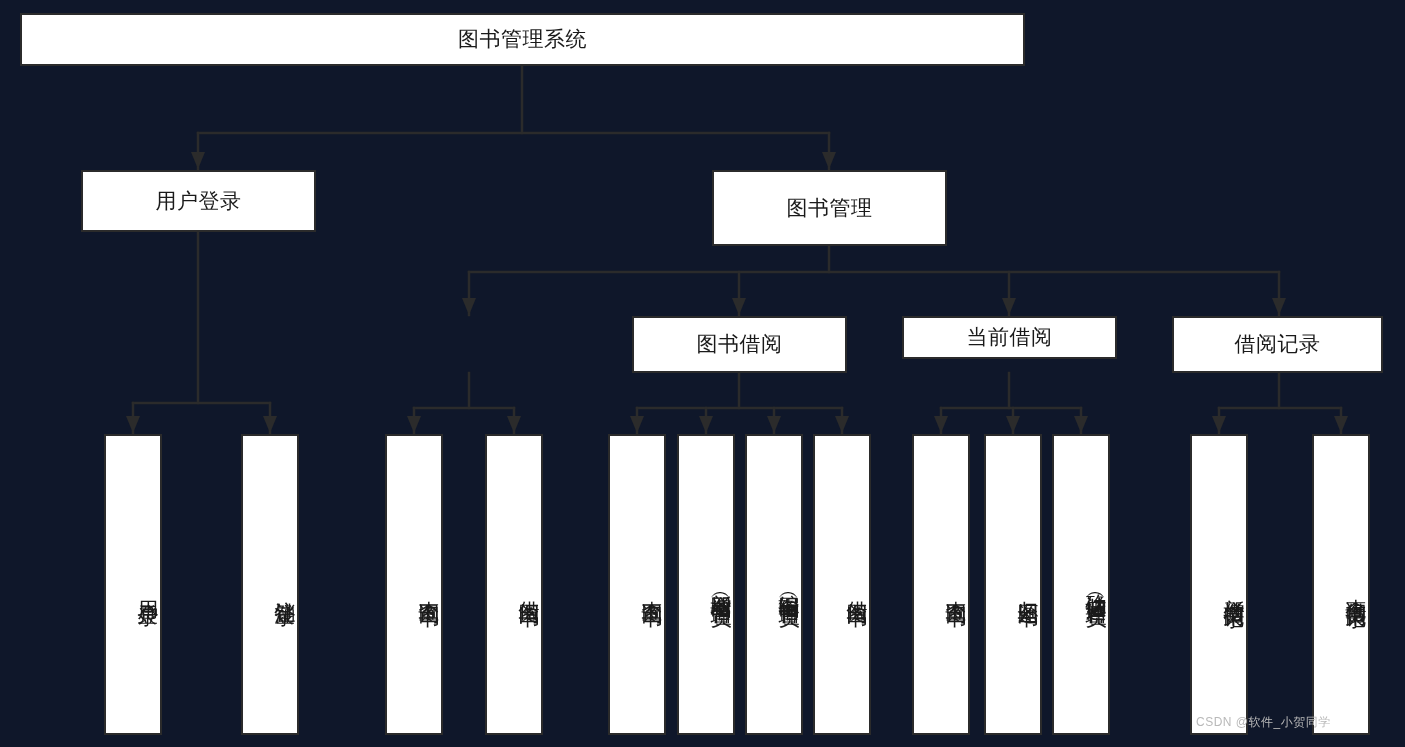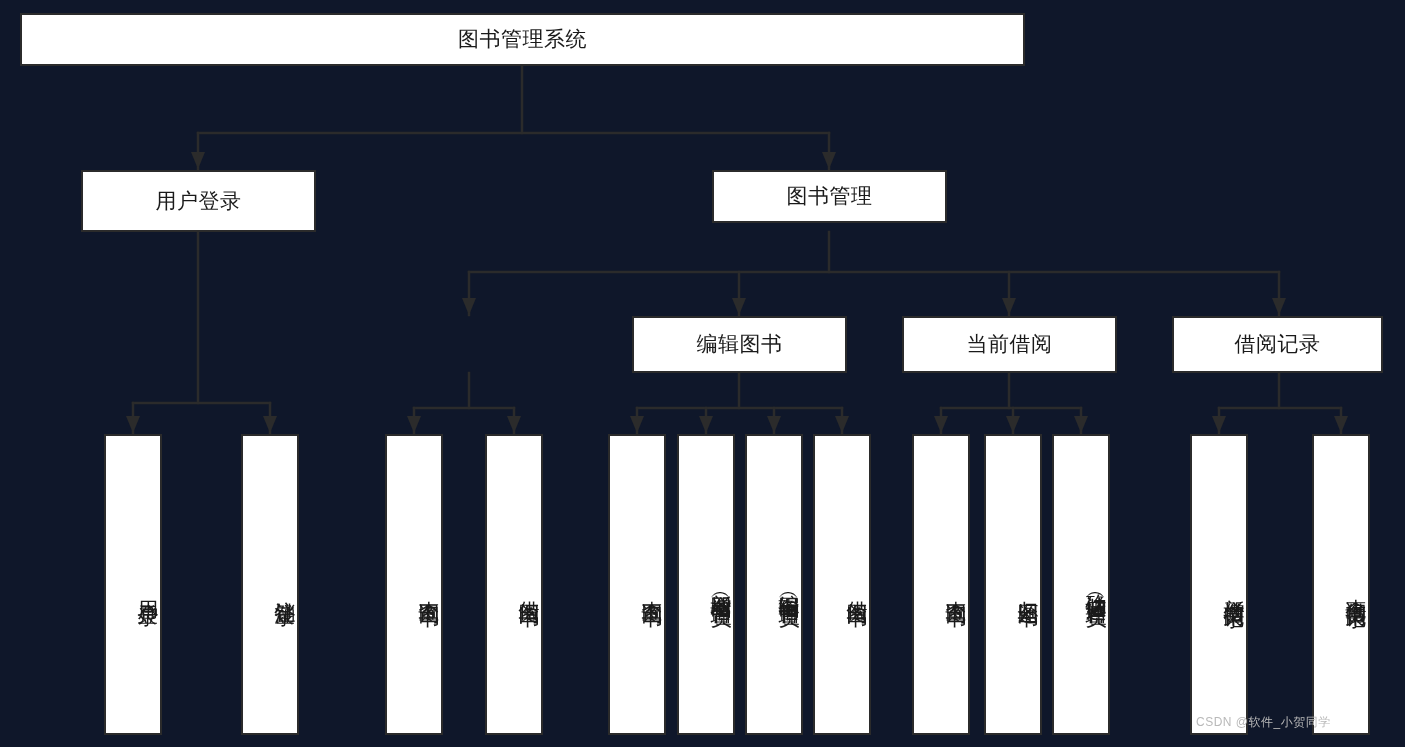--- a/index.html
+++ b/index.html
@@ -125,30 +125,30 @@
     </svg>
 
   <div class="node horiz" id="n-root" style="left: 20px; top: 13px; width: 1005px; height: 53px; border-color: rgb(43, 43, 43); color: rgb(26, 26, 26);">
     <span class="node-label">图书管理系统</span>
   </div>
 
   <div class="node horiz" id="n-l1_a" style="left: 81px; top: 170px; width: 235px; height: 62px; border-color: rgb(43, 43, 43); color: rgb(26, 26, 26);">
     <span class="node-label">用户登录</span>
   </div>
 
-  <div class="node horiz" id="n-l1_b" style="left: 712px; top: 170px; width: 235px; height: 53px; border-color: rgb(43, 43, 43); color: rgb(26, 26, 26);">
+  <div class="node horiz" id="n-l1_b" style="left: 712px; top: 170px; width: 235px; height: 76px; border-color: rgb(43, 43, 43); color: rgb(26, 26, 26);">
     <span class="node-label">图书管理</span>
   </div>
 
 
   <div class="node horiz" id="n-l2_b" style="left: 632px; top: 316px; width: 215px; height: 57px; border-color: rgb(43, 43, 43); color: rgb(26, 26, 26);">
-    <span class="node-label">编辑图书</span>
-  </div>
-
-  <div class="node horiz" id="n-l2_c" style="left: 902px; top: 316px; width: 215px; height: 57px; border-color: rgb(43, 43, 43); color: rgb(26, 26, 26); text-align: right;">
+    <span class="node-label">图书借阅</span>
+  </div>
+
+  <div class="node horiz" id="n-l2_c" style="left: 902px; top: 316px; width: 215px; height: 43px; border-color: rgb(43, 43, 43); color: rgb(26, 26, 26); text-align: right;">
     <span class="node-label">当前借阅</span>
   </div>
 
   <div class="node horiz" id="n-l2_d" style="left: 1172px; top: 316px; width: 211px; height: 57px; border-color: rgb(43, 43, 43); color: rgb(26, 26, 26);">
     <span class="node-label">借阅记录</span>
   </div>
 
   <div class="node vert" id="n-leaf_1" style="left: 104px; top: 434px; width: 58px; height: 301px; border-color: rgb(43, 43, 43); color: rgb(26, 26, 26);">
     <span class="node-label">用户登录</span>
   </div>

